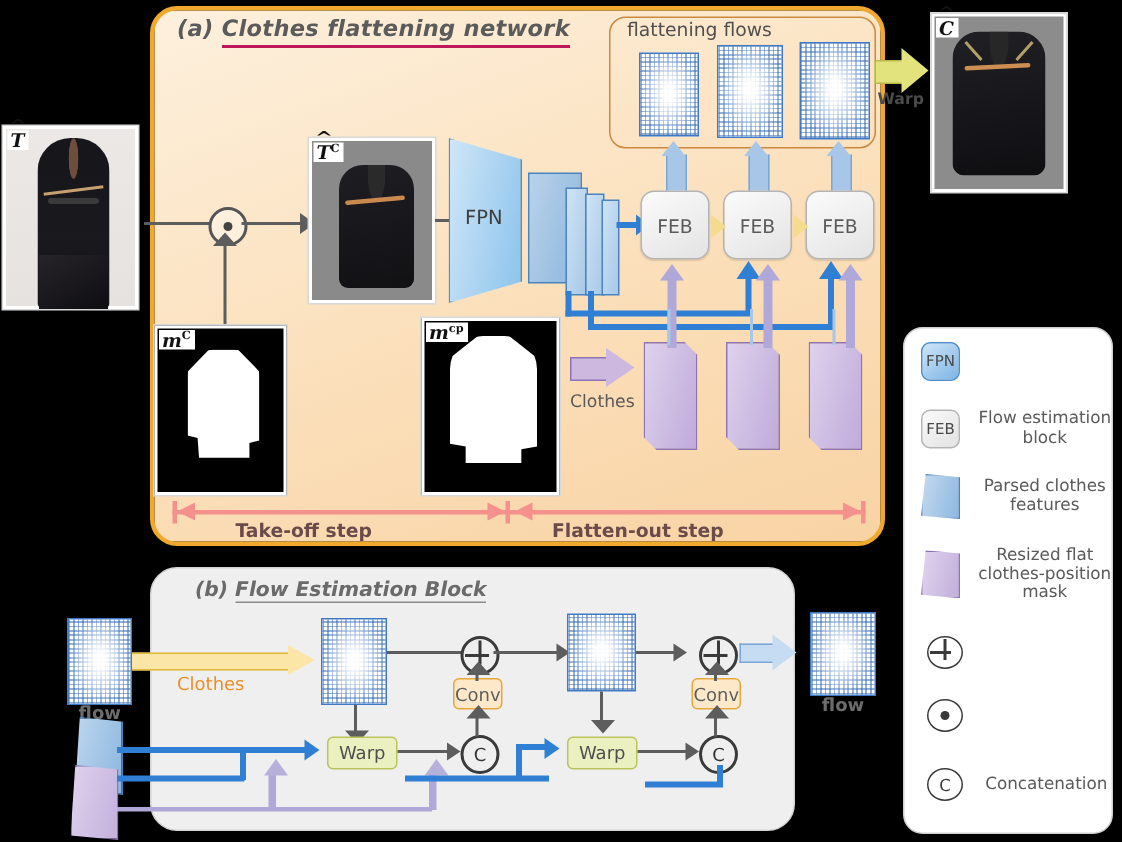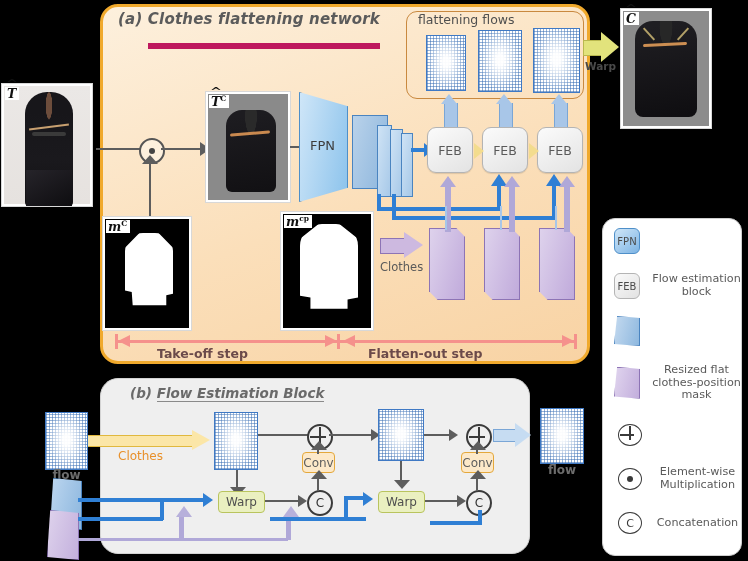--- a/index.html
+++ b/index.html
@@ -5,21 +5,21 @@
   html,body{margin:0;padding:0;background:#000;}
   body{width:748px;height:561px;position:relative;overflow:hidden;
        font-family:"DejaVu Sans", sans-serif;}
   .abs{position:absolute;}
   
   #panel-a{left:100px;top:4px;width:490px;height:360px;
      background:linear-gradient(160deg,#fdf0dd 0%,#fbdfba 55%,#f8d3a4 100%);
      border:3px solid #f0a92c;border-radius:18px;box-sizing:border-box;}
   #panel-a-title{left:118px;top:10px;font-style:italic;font-weight:bold;
      font-size:15px;color:#5b5b5b;letter-spacing:.2px;}
-  #panel-a-title .u{border-bottom:6px solid #be185d;padding-bottom:15px;}
+  #panel-a-title .u{border-bottom:2px solid #be185d;padding-bottom:2px;}
   
   #flows-box{left:406px;top:11px;width:178px;height:88px;border:1.6px solid #c9893f;
      border-radius:11px;box-sizing:border-box;background:transparent;}
   #flows-label{left:418px;top:12px;font-size:12.5px;color:#4f4f4f;}
   .flowtile{border:1.7px solid #3f79c4;background:#ffffff;box-sizing:border-box;
      background-image:
        repeating-linear-gradient(0deg,rgba(56,110,180,.55) 0 1px,transparent 1px 3px),
        repeating-linear-gradient(90deg,rgba(56,110,180,.55) 0 1px,transparent 1px 3px),
        radial-gradient(ellipse at 50% 50%,#fff 18%,rgba(255,255,255,.05) 62%);
      background-blend-mode:normal,normal,lighten;}
@@ -335,39 +335,39 @@
 
 <div class="abs lgrow" style="left:606px;top:273px;width:132px;">
   <div class="sq" style="background:linear-gradient(140deg,#fafafa,#e2e2e2);border:1.5px solid #b4b4b4;">
       <span>FEB</span>
     </div>
   <div class="lgtext">Flow estimation block</div>
 </div>
 
 <div class="abs lgrow" style="left:606px;top:316px;width:132px;">
   <div class="sq" style="background:linear-gradient(105deg,#c3d9ef,#8eb8df);border:1.5px solid #4a84c0;border-radius:0;height:30px;clip-path:polygon(12% 0,100% 7%,100% 100%,0 93%);"></div>
+  <div class="lgtext">Parsed clothes features</div>
 </div>
 
 <div class="abs lgrow" style="left:606px;top:364px;width:132px;">
   <div class="sq" style="background:linear-gradient(105deg,#e0d4ee,#c2aedc);border:1.5px solid #8d74b5;border-radius:0;height:32px;clip-path:polygon(12% 0,100% 7%,100% 100%,0 93%);"></div>
   <div class="lgtext">Resized flat clothes-position mask</div>
 </div>
 
 <div class="abs lgrow" style="left:606px;top:424px;width:132px;">
   <div class="op">
     <div style="position:absolute;left:50%;top:1px;width:1.8px;height:14px;margin-left:-.9px;background:#3a3a3a;"></div>
     <div style="position:absolute;top:50%;left:1px;height:1.8px;width:14px;margin-top:-.9px;background:#3a3a3a;"></div>
   </div>
 </div>
 
 <div class="abs lgrow" style="left:606px;top:466px;width:132px;">
   <div class="op">
     <div style="position:absolute;left:50%;top:50%;width:6px;height:6px;margin:-3px 0 0 -3px;border-radius:50%;background:#3a3a3a;"></div>
   </div>
-  <div class="lgtext">Element-wise Multiplication</div>
 </div>
 
 <div class="abs lgrow" style="left:606px;top:512px;width:132px;">
   <div class="op" style="display:flex;align-items:center;justify-content:center;font-size:11px;color:#3a3a3a;">
       <span>C</span>
     </div>
   <div class="lgtext">Concatenation</div>
 </div>
 
 </body></html>

